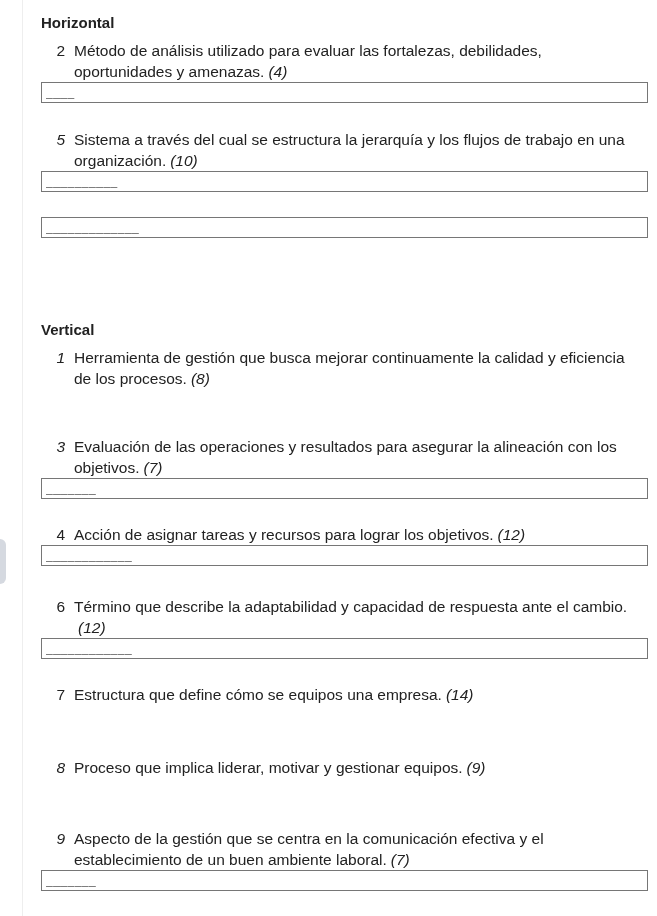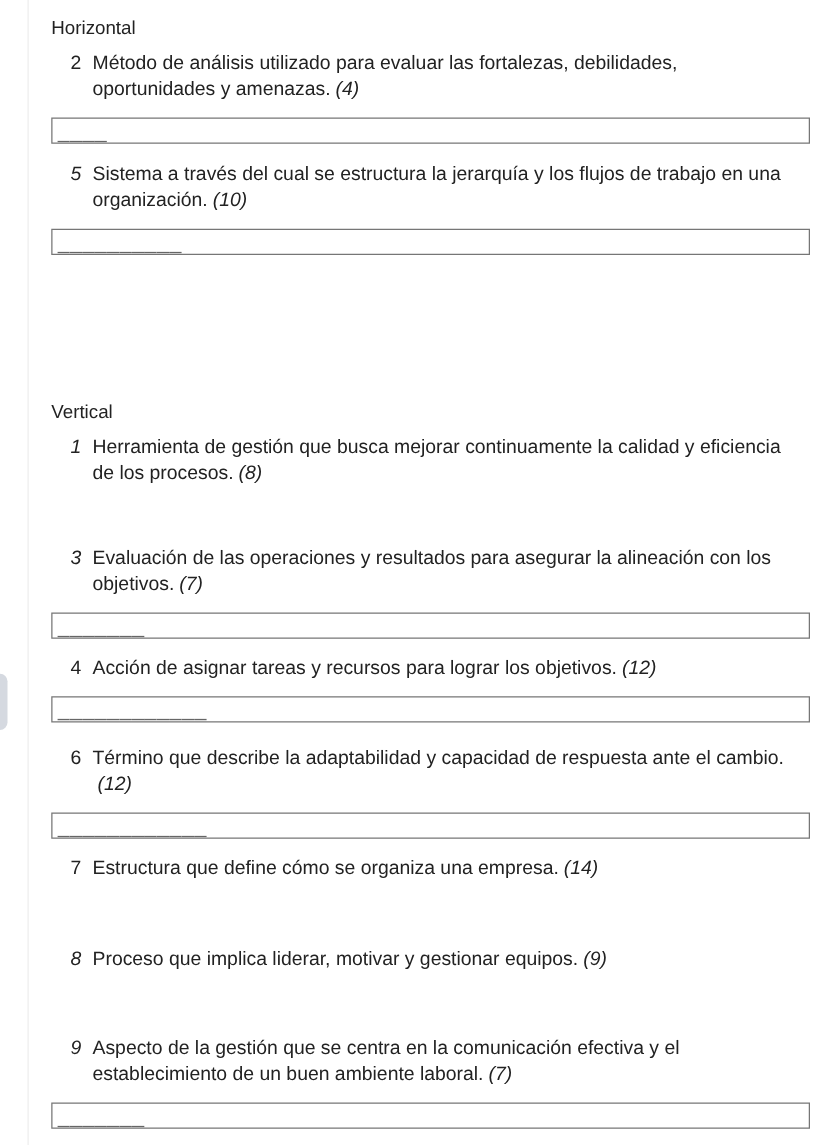--- a/index.html
+++ b/index.html
@@ -10,39 +10,39 @@
   }
   .left-rule {
     position: absolute; left: 22px; top: 0; bottom: 0; width: 1px; background: #eeeeee;
   }
   .side-tab {
     position: absolute; left: -8px; top: 539px; width: 14px; height: 45px;
     background: #d5d9e0; border-radius: 6px;
   }
   .content { position: absolute; left: 41px; top: 0; width: 603px; }
   .section-title {
-    font-weight: normal; font-size: 15px; line-height: 18px; margin: 0;
+    font-weight: bold; font-size: 15px; line-height: 18px; margin: 0;
     position: absolute; left: 0;
   }
   .clue {
     position: absolute; left: 0; width: 603px;
   }
   .clue-text {
     display: flex; font-size: 15.5px; line-height: 21px;
   }
   .clue-num {
     width: 24px; text-align: right; padding-right: 9px; flex: 0 0 auto;
     font-style: italic;
   }
   .clue-num.upright { font-style: normal; }
   .clue-body { flex: 1; }
   .clue-count { font-style: italic; margin-left: 4px; }
   .answer {
-    margin-top: 12px; width: 601px; height: 19px; border: 1px solid #767676;
-    font-family: "Liberation Sans", sans-serif; font-size: 17px; color: #555;
+    margin-top: 0; width: 601px; height: 19px; border: 1px solid #767676;
+    font-family: "Liberation Sans", sans-serif; font-size: 12px; color: #555;
     padding: 0 0 0 4px; box-sizing: content-box; line-height: 19px;
     background: #fff; outline: none;
   }
   .answer::placeholder { color: #666; letter-spacing: 0.5px; }
 </style>
 </head>
 <body>
 
 <div class="left-rule"></div>
 <div class="side-tab"></div>
@@ -61,20 +61,21 @@
 
   <div class="clue" style="top:129px">
     <div class="clue-text">
         <span class="clue-num">5</span>
         <span class="clue-body"><span>Sistema a través del cual se estructura la jerarquía y los flujos de trabajo en una organización.</span><span class="clue-count">(10)</span></span>
       </div>
     <input class="answer" type="text" placeholder="__________" style="">
   </div>
 
   <div class="clue" style="top:217px">
+    <input class="answer" type="text" placeholder="_____________" style="">
   </div>
 
   <h2 class="section-title" style="top:321px">Vertical</h2>
 
   <div class="clue" style="top:347px">
     <div class="clue-text">
         <span class="clue-num">1</span>
         <span class="clue-body"><span>Herramienta de gestión que busca mejorar continuamente la calidad y eficiencia de los procesos.</span><span class="clue-count">(8)</span></span>
       </div>
   </div>
@@ -99,21 +100,21 @@
     <div class="clue-text">
         <span class="clue-num upright">6</span>
         <span class="clue-body"><span>Término que describe la adaptabilidad y capacidad de respuesta ante el cambio.</span><span class="clue-count">(12)</span></span>
       </div>
     <input class="answer" type="text" placeholder="____________" style="">
   </div>
 
   <div class="clue" style="top:684px">
     <div class="clue-text">
         <span class="clue-num upright">7</span>
-        <span class="clue-body"><span>Estructura que define cómo se organiza una empresa.</span><span class="clue-count">(14)</span></span>
+        <span class="clue-body"><span>Estructura que define cómo se equipos una empresa.</span><span class="clue-count">(14)</span></span>
       </div>
   </div>
 
   <div class="clue" style="top:757px">
     <div class="clue-text">
         <span class="clue-num">8</span>
         <span class="clue-body"><span>Proceso que implica liderar, motivar y gestionar equipos.</span><span class="clue-count">(9)</span></span>
       </div>
   </div>
 

